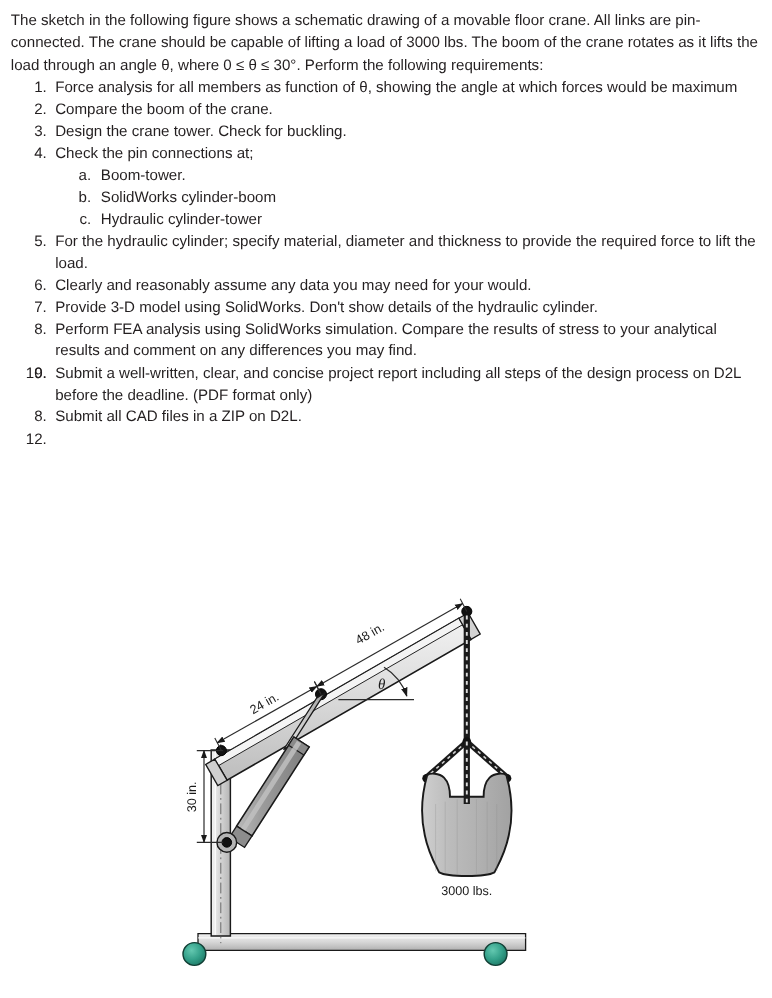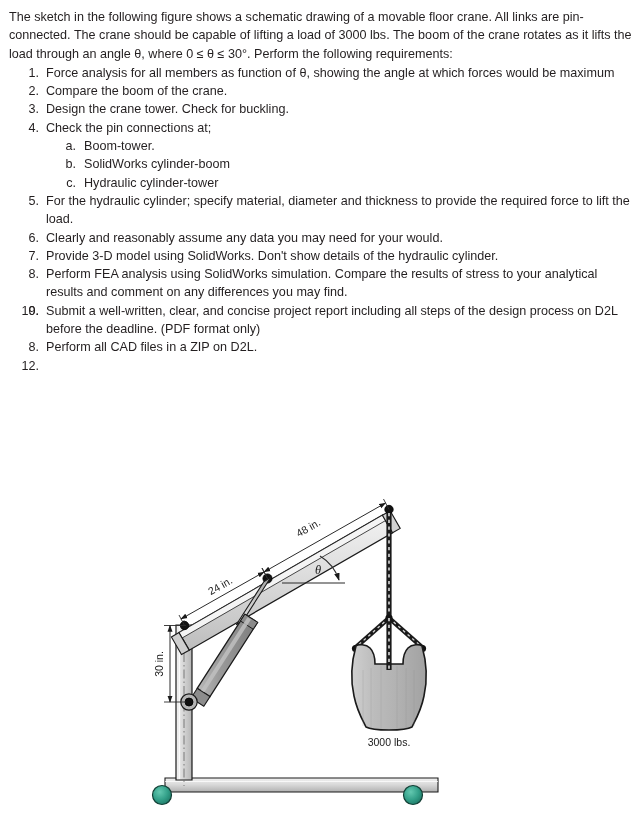--- a/index.html
+++ b/index.html
@@ -93,21 +93,21 @@
           <li><span class="num">b.</span><span>SolidWorks cylinder-boom</span></li>
           <li><span class="num">c.</span><span>Hydraulic cylinder-tower</span></li>
         </ol>
       </li>
       <li><span class="num">5.</span><span>For the hydraulic cylinder; specify material, diameter and thickness to provide the required force to lift the load.</span></li>
       <li><span class="num">6.</span><span>Clearly and reasonably assume any data you may need for your would.</span></li>
       <li><span class="num">7.</span><span>Provide 3-D model using SolidWorks.  Don't show details of the hydraulic cylinder.</span></li>
       <li><span class="num">8.</span><span>Perform FEA analysis using SolidWorks simulation.  Compare the results of stress to your analytical results and comment on any differences you may find.</span></li>
       <li><span class="num">9.</span></li>
       <li><span class="num">10.</span><span>Submit a well-written, clear, and concise project report including all steps of the design process on D2L before the deadline. (PDF format only)</span></li>
-      <li><span class="num">8.</span><span>Perform all CAD files in a ZIP on D2L.</span></li>
+      <li><span class="num">8.</span><span>Submit all CAD files in a ZIP on D2L.</span></li>
       <li><span class="num">12.</span></li>
     </ol>
   </div>
 
   <div class="fig">
     <svg width="643" height="352" viewBox="0 0 643 352" xmlns="http://www.w3.org/2000/svg">
       <defs>
         <linearGradient id="gBoom" x1="0" y1="0" x2="0" y2="1">
           <stop offset="0%" stop-color="#f2f2f2"></stop>
           <stop offset="45%" stop-color="#dcdcdc"></stop>

